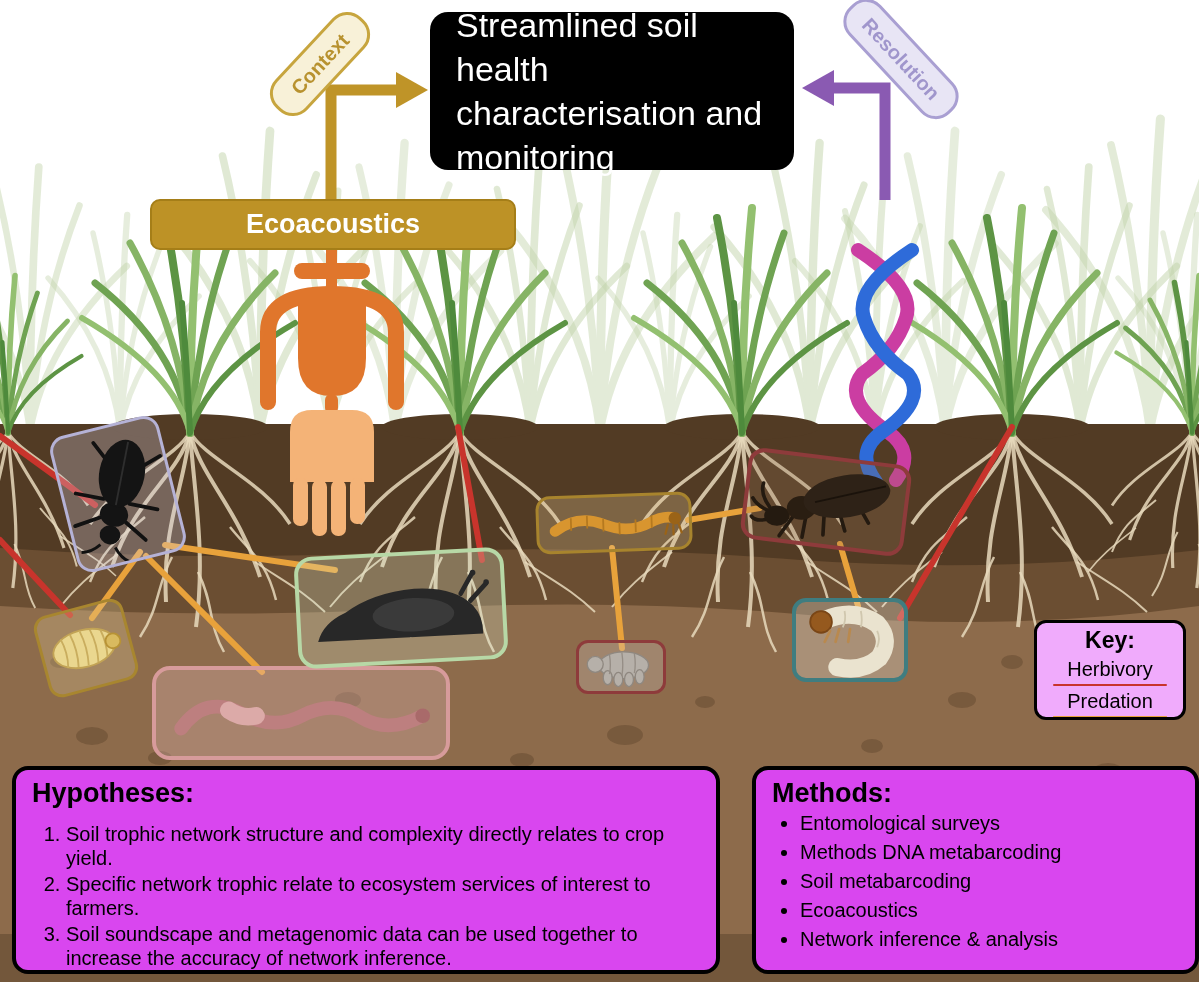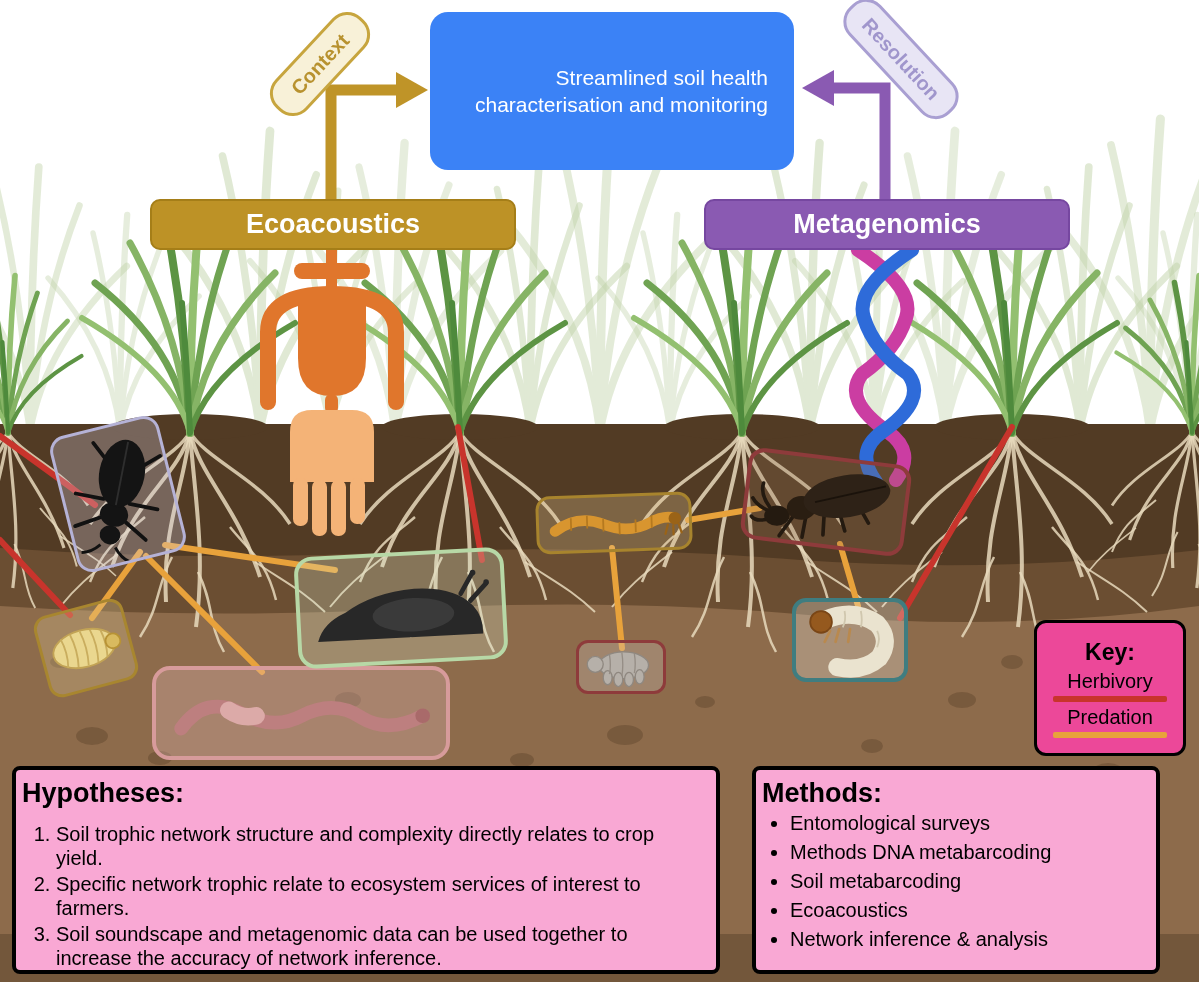--- a/index.html
+++ b/index.html
@@ -2,22 +2,22 @@
 <html><head>
 <meta charset="utf-8">
 <style>
   html,body{margin:0;padding:0;background:#ffffff;}
   .canvas{position:relative;width:1199px;height:982px;overflow:hidden;
     font-family:"Liberation Sans",sans-serif;background:#ffffff;}
   .scene{position:absolute;left:0;top:0;}
 
   
   .title-box{position:absolute;left:430px;top:12px;width:364px;height:158px;
-    background:#3b82f6;border-radius:18px;display:flex;align-items:center;justify-content:center;
-    text-align:right;color:#fff;font-size:21px;font-weight:500;line-height:1.3;padding:0 26px;box-sizing:border-box;}
+    background:#000000;border-radius:18px;display:flex;align-items:center;justify-content:center;
+    text-align:left;color:#fff;font-size:34px;font-weight:500;line-height:1.3;padding:0 26px;box-sizing:border-box;}
   .pill{position:absolute;display:flex;align-items:center;justify-content:center;
     font-weight:bold;font-size:20px;border-radius:20px;border:3px solid;}
   .pill-context{left:258px;top:42px;width:118px;height:38px;transform:rotate(-47deg);
     background:#f8f1d8;border-color:#c7a53e;color:#b8922f;}
   .pill-resolution{left:828px;top:37px;width:140px;height:38px;transform:rotate(47deg);
     background:#e8e5f5;border-color:#a99fd2;color:#a096cc;}
   .method-banner{position:absolute;top:199px;height:47px;width:362px;border-radius:10px;
     display:flex;align-items:center;justify-content:center;color:#fff;font-size:27px;font-weight:bold;}
   .banner-eco{left:150px;background:#bd9226;border:2px solid #a57e18;}
   .banner-meta{left:704px;background:#8a5ab2;border:2px solid #7647a0;}
@@ -36,34 +36,34 @@
   .org-wireworm{left:536px;top:494px;width:156px;height:58px;transform:rotate(-2deg);
     border:3.5px solid #a8842d;background:rgba(226,196,142,.30);border-radius:14px;}
   .org-tardigrade{left:576px;top:640px;width:90px;height:54px;
     border:3.5px solid #8e3b3b;background:rgba(205,196,190,.30);border-radius:12px;}
   .org-rove{left:744px;top:456px;width:164px;height:92px;transform:rotate(7deg);
     border:4px solid #8e3b3b;background:rgba(150,116,82,.25);}
   .org-grub{left:792px;top:598px;width:116px;height:84px;
     border:4px solid #3f7d80;background:rgba(236,233,222,.30);border-radius:14px;}
 
   
-  .key-box{position:absolute;left:1034px;top:620px;width:152px;height:136px;background:#ec4899;
+  .key-box{position:absolute;left:1034px;top:620px;width:152px;height:100px;background:#f0abfc;
     border:3.5px solid #000;border-radius:12px;box-sizing:border-box;
-    display:flex;flex-direction:column;align-items:center;padding-top:16px;}
+    display:flex;flex-direction:column;align-items:center;padding-top:4px;}
   .key-title{font-size:23px;font-weight:bold;color:#000;}
   .key-label{font-size:20px;color:#000;margin-top:4px;}
   .key-bar{width:114px;height:6px;border-radius:2px;margin-top:3px;}
   .key-bar.red{background:#c8342c;}
   .key-bar.orange{background:#e8a23b;}
 
   
-  .text-box{position:absolute;top:766px;background:#f9a8d4;border:4px solid #000;border-radius:8px;
-    box-sizing:border-box;padding:6px 12px 6px 4px;color:#000;}
+  .text-box{position:absolute;top:766px;background:#d946ef;border:4px solid #000;border-radius:16px;
+    box-sizing:border-box;padding:6px 12px 6px 14px;color:#000;}
   .hyp-box{left:12px;width:708px;height:208px;}
-  .met-box{left:752px;width:408px;height:208px;}
+  .met-box{left:752px;width:447px;height:208px;}
   .text-box h2{margin:2px 0 2px 2px;font-size:27px;font-weight:bold;}
   .hyp-box ol{margin:14px 0 0 0;padding-left:36px;font-size:20px;line-height:1.18;}
   .hyp-box li{margin-bottom:3px;}
   .met-box ul{margin:2px 0 0 0;padding-left:30px;font-size:20px;line-height:1.25;list-style:disc;}
   .met-box li{margin-bottom:4px;}
 </style>
 </head>
 <body>
 
 <div class="canvas">
@@ -352,23 +352,20 @@
   <div class="pill pill-context">
     <span>Context</span>
   </div>
   <div class="pill pill-resolution">
     <span>Resolution</span>
   </div>
 
   <div class="method-banner banner-eco">
     <span>Ecoacoustics</span>
   </div>
-  <div class="method-banner banner-meta">
-    <span>Metagenomics</span>
-  </div>
 
   <div class="key-box">
     <div class="key-title">Key:</div>
     <div class="key-label">Herbivory</div>
     <div class="key-bar red"></div>
     <div class="key-label">Predation</div>
     <div class="key-bar orange"></div>
   </div>
 
   <div class="text-box hyp-box">

